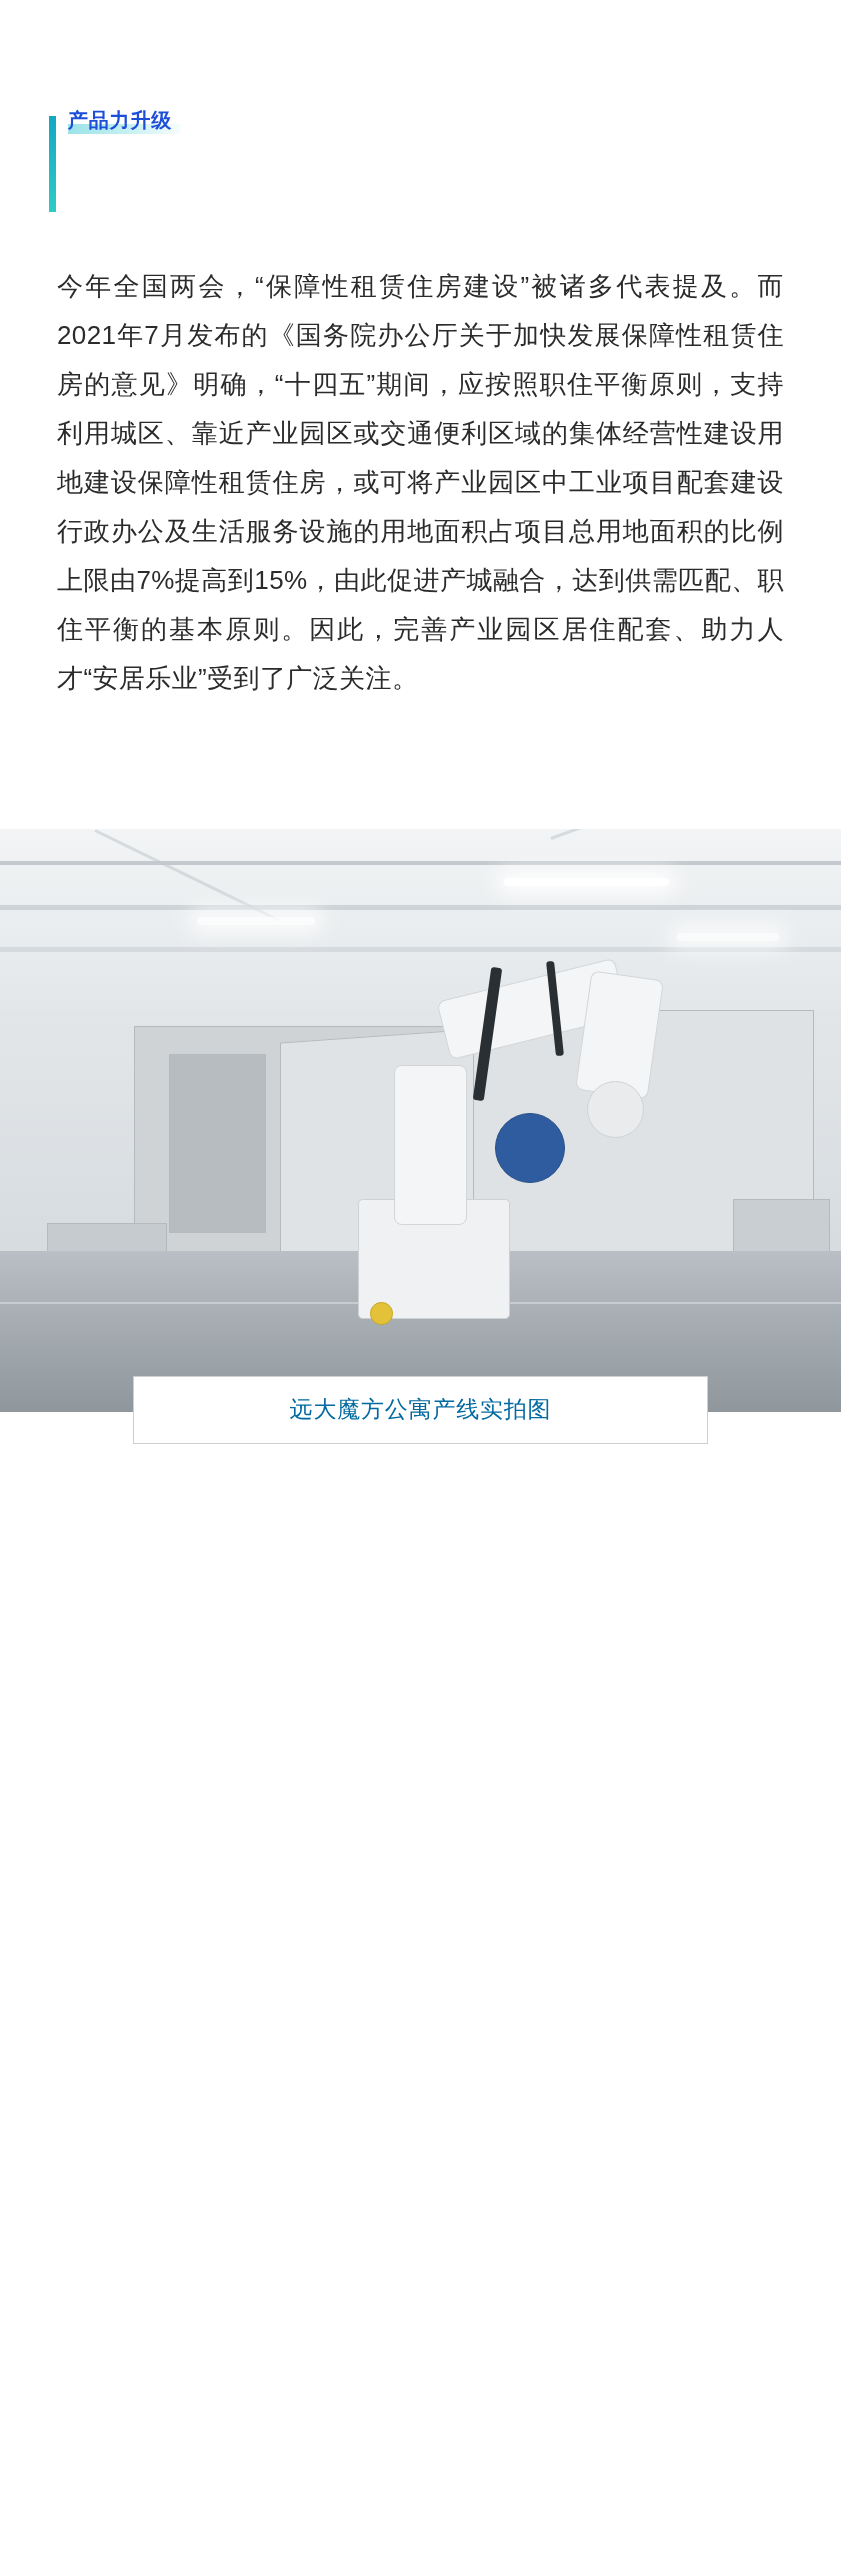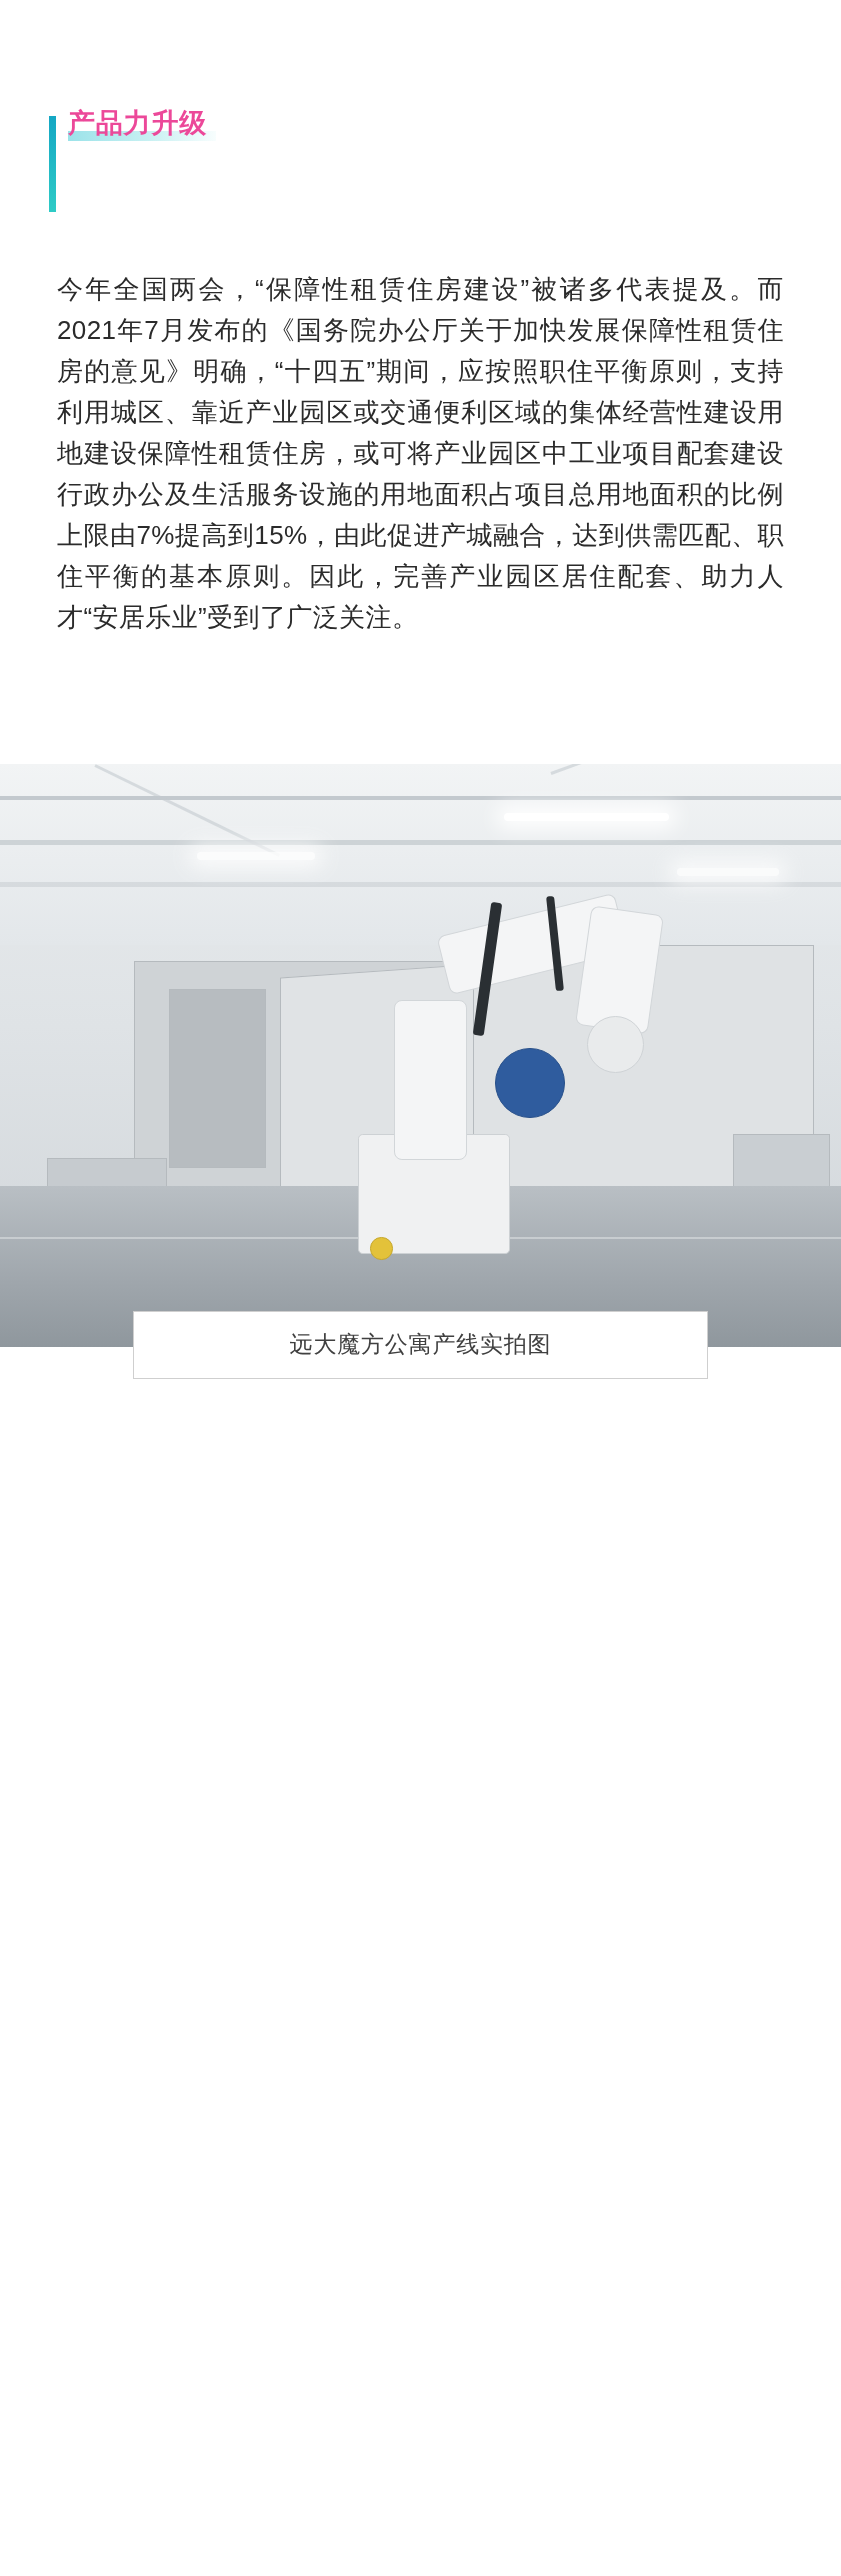--- a/index.html
+++ b/index.html
@@ -37,25 +37,25 @@
     background: #1fb7c7;
     background: linear-gradient(180deg, #14a7c4 0%, #2ecbc6 100%);
   }
   .heading-lines {
     position: relative;
     padding-left: 19px;
   }
   .heading-line {
     position: relative;
     display: inline-block;
-    font-size: 27px;
+    font-size: 20px;
     font-weight: bold;
     line-height: 1.0;
     letter-spacing: 0.8px;
-    color: #ec4899;
+    color: #1d4ed8;
     margin: 0 0 14px 0;
     padding: 0 4.7px 0 0;
   }
   .heading-line .hl-text {
     position: relative;
     z-index: 2;
   }
   .heading-line .hl-underline {
     position: absolute;
     left: 0;
@@ -69,21 +69,21 @@
     margin-bottom: 0;
   }
 
   
   .article-body {
     margin: 118px 0 0 0;
     padding: 0 57px 0 57px;
   }
   .article-paragraph {
     font-size: 26px;
-    line-height: 41px;
+    line-height: 49px;
     color: #2b2b2b;
     text-align: justify;
     text-justify: inter-ideograph;
     letter-spacing: 0.4px;
     margin: 0;
   }
 
   
   .figure-block {
     margin: 126px 0 0 0;
@@ -181,21 +181,21 @@
     position: relative;
     z-index: 5;
   }
   .figure-caption {
     width: 575px;
     box-sizing: border-box;
     background: #ffffff;
     border: 0.8px solid #cfcfcf;
     text-align: center;
     font-size: 23px;
-    color: #404040;
+    color: #0369a1;
     padding: 17.3px 7.9px 17.3px 7.9px;
     letter-spacing: 0.8px;
   }
 
   .bottom-spacer {
     height: 95px;
   }
 </style>
 </head>
 <body>

